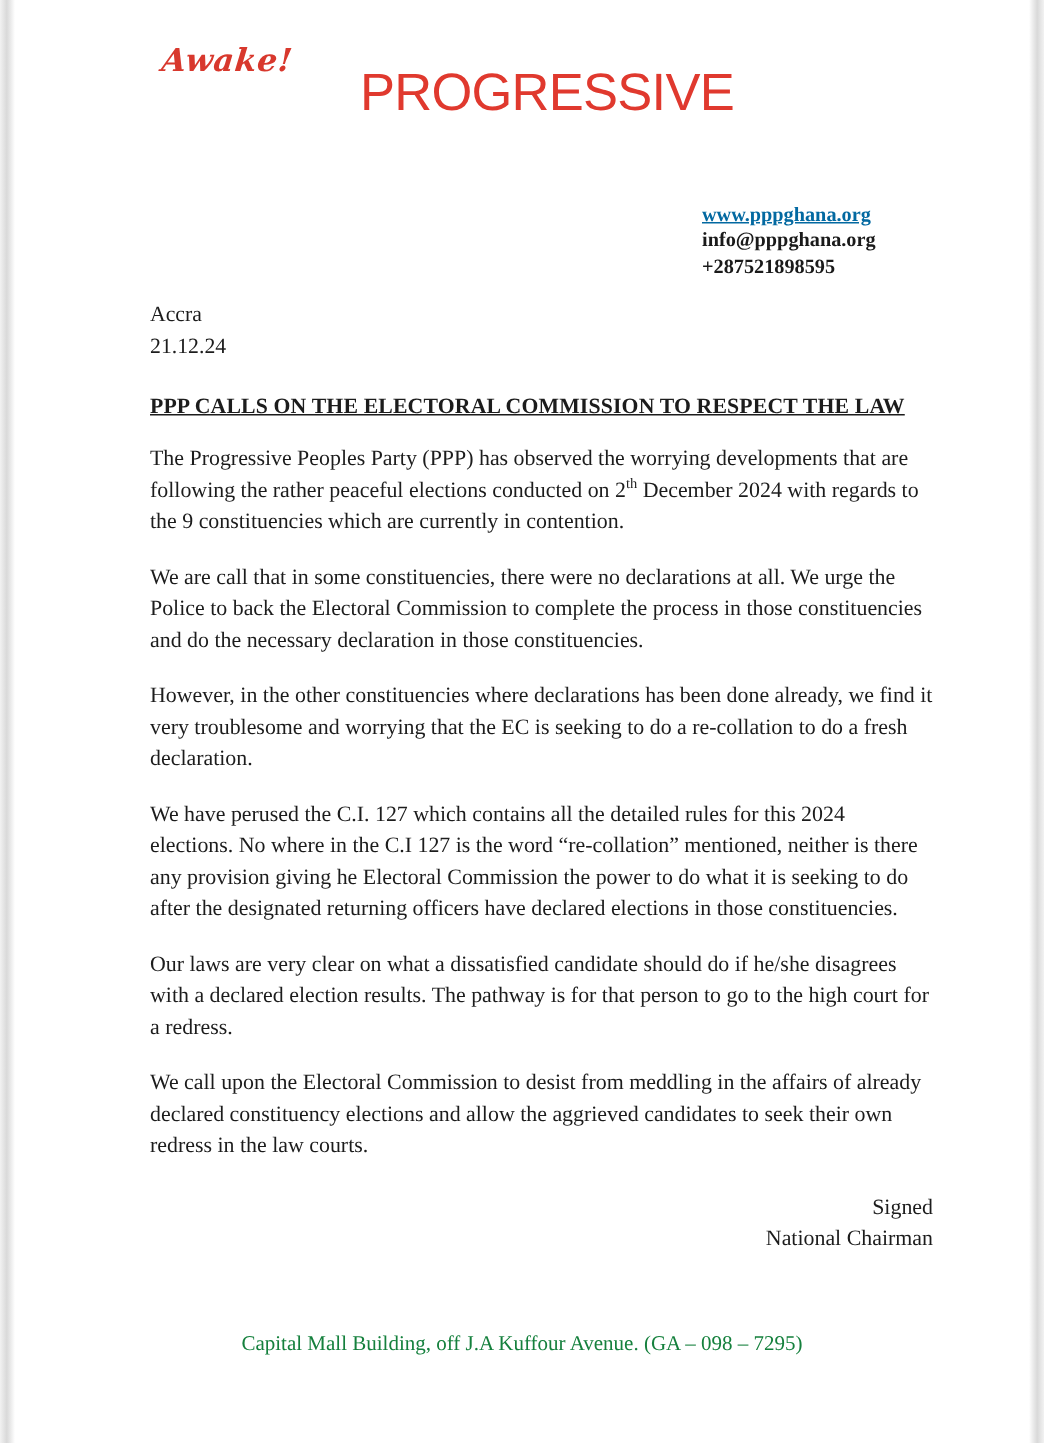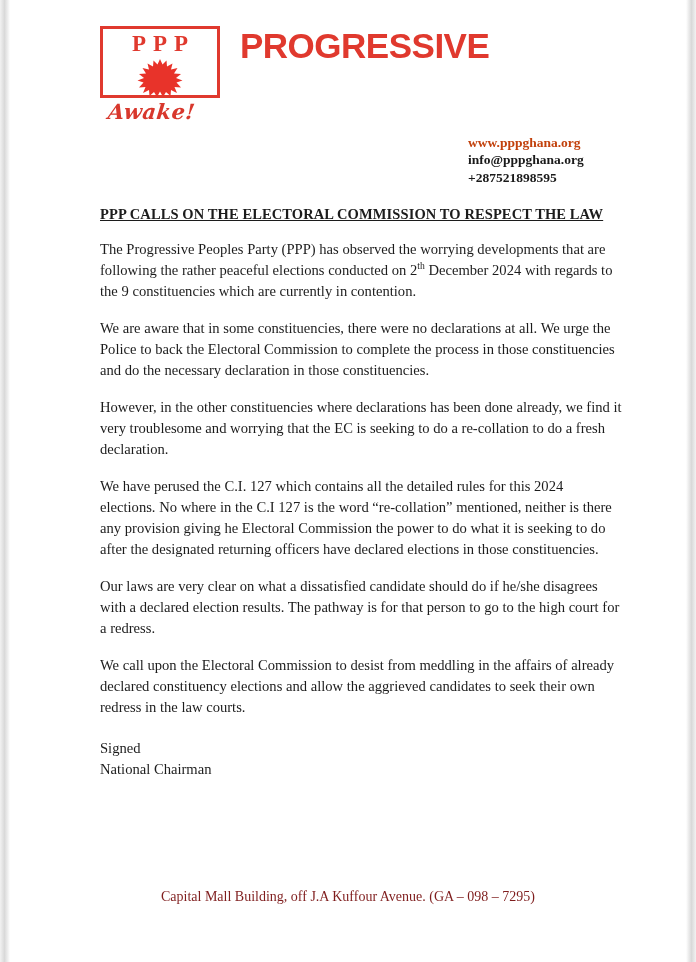--- a/index.html
+++ b/index.html
@@ -96,23 +96,23 @@
     font-size: 21px;
     color: #d8382d;
     letter-spacing: 0.5px;
     line-height: 1;
     transform: skewX(-6deg);
     transform-origin: left center;
   }
   .wordmark {
     position: absolute;
     left: 140px;
-    top: 2px;
+    top: 18px;
     font-family: "Liberation Sans", "DejaVu Sans", sans-serif;
-    font-weight: bold;
+    font-weight: normal;
     color: #e0392e;
   }
   .wordmark .line1,
   .wordmark .line2 {
     font-size: 35px;
     line-height: 1.02;
     letter-spacing: -0.5px;
     white-space: nowrap;
   }
 
@@ -121,37 +121,38 @@
     position: absolute;
     left: 456px;
     top: 134px;
     font-family: "Liberation Serif", "DejaVu Serif", serif;
     font-size: 13.5px;
     font-weight: bold;
     line-height: 1.28;
     color: #1a1a1a;
   }
   .contact .url {
-    color: #c2410c;
+    color: #0369a1;
+    text-decoration: underline;
   }
 
   
   .body-area {
     position: absolute;
     left: 88px;
     top: 200px;
     width: 522px;
     color: #1c1c1c;
   }
   .place-date {
     font-size: 14.5px;
     line-height: 1.42;
   }
   .headline {
-    margin-top: 6px;
+    margin-top: 22px;
     font-size: 14.5px;
     font-weight: bold;
     text-decoration: underline;
     letter-spacing: 0.1px;
     white-space: nowrap;
   }
   .para {
     margin-top: 16px;
     font-size: 14.6px;
     line-height: 1.44;
@@ -159,78 +160,75 @@
   }
   .para sup {
     font-size: 0.66em;
     vertical-align: super;
     line-height: 0;
   }
   .signoff {
     margin-top: 20px;
     font-size: 14.6px;
     line-height: 1.42;
+    text-align: right;
   }
   .signoff .role { font-weight: normal; }
 
   
   .footer {
     position: absolute;
     left: 0;
     right: 0;
     top: 889px;
     text-align: center;
     font-size: 14px;
-    color: #7f1d1d;
+    color: #15803d;
   }
 </style>
 </head>
 <body>
 
 <div class="page">
 
   <div class="edge-band left"></div>
   <div class="edge-band right"></div>
 
   <div class="sheet">
 
     <div class="letterhead">
 
       <div class="logo-wrap">
-        <div class="logo-box">
-          <div class="logo-ppp">PPP</div>
-          <div class="starburst">
-            <svg viewBox="0 0 100 76" xmlns="http://www.w3.org/2000/svg" aria-hidden="true">
-              <polygon fill="#e8332a" points="50,0 55,11 63,3 64,15 75,9 72,21 85,18 78,29 92,30 82,38 95,43 83,47 92,57 79,56 84,68 72,62 71,74 62,66 56,76 50,65 44,76 38,66 29,74 28,62 16,68 21,56 8,57 17,47 5,43 18,38 8,30 22,29 15,18 28,21 25,9 36,15 37,3 45,11"></polygon>
-            </svg>
-          </div>
-        </div>
         <div class="logo-awake">Awake!</div>
       </div>
 
       <div class="wordmark">
         <div class="line1">PROGRESSIVE</div>
       </div>
     </div>
 
     <div class="contact">
       <div class="url">www.pppghana.org</div>
       <div>info@pppghana.org</div>
       <div>+287521898595</div>
     </div>
 
     <div class="body-area">
 
+      <div class="place-date">
+        <div>Accra</div>
+        <div>21.12.24</div>
+      </div>
 
       <div class="headline">PPP CALLS ON THE ELECTORAL COMMISSION TO RESPECT THE LAW</div>
 
       <p class="para"><span>The Progressive Peoples Party (PPP) has observed the worrying developments that are following the rather peaceful elections conducted on 2</span><sup>th</sup><span> December 2024 with regards to the 9 constituencies which are currently in contention.</span></p>
 
 
-      <p class="para">We are aware that in some constituencies, there were no declarations at all. We urge the Police to back the Electoral Commission to complete the process in those constituencies and do the necessary declaration in those constituencies.</p>
+      <p class="para">We are call that in some constituencies, there were no declarations at all. We urge the Police to back the Electoral Commission to complete the process in those constituencies and do the necessary declaration in those constituencies.</p>
 
       <p class="para">However, in the other constituencies where declarations has been done already, we find it very troublesome and worrying that the EC is seeking to do a re-collation to do a fresh declaration.</p>
 
       <p class="para">We have perused the C.I. 127 which contains all the detailed rules for this 2024 elections. No where in the C.I 127 is the word “re-collation” mentioned, neither is there any provision giving he Electoral Commission the power to do what it is seeking to do after the designated returning officers have declared elections in those constituencies.</p>
 
       <p class="para">Our laws are very clear on what a dissatisfied candidate should do if he/she disagrees with a declared election results. The pathway is for that person to go to the high court for a redress.</p>
 
       <p class="para">We call upon the Electoral Commission to desist from meddling in the affairs of already declared constituency elections and allow the aggrieved candidates to seek their own redress in the law courts.</p>
 
       <div class="signoff">

